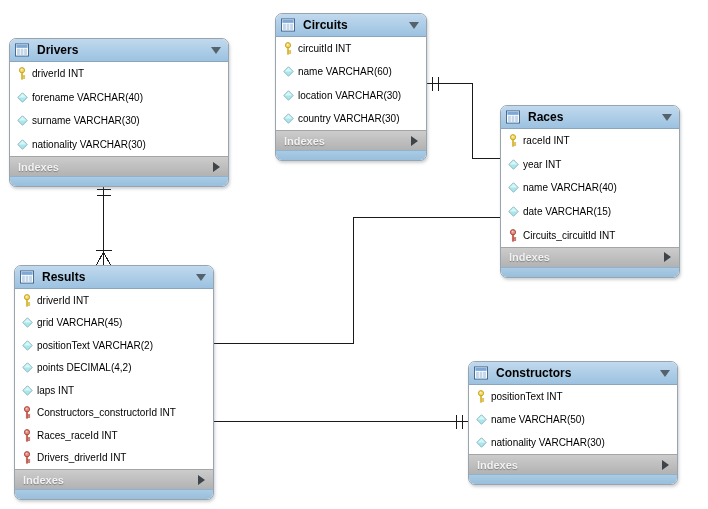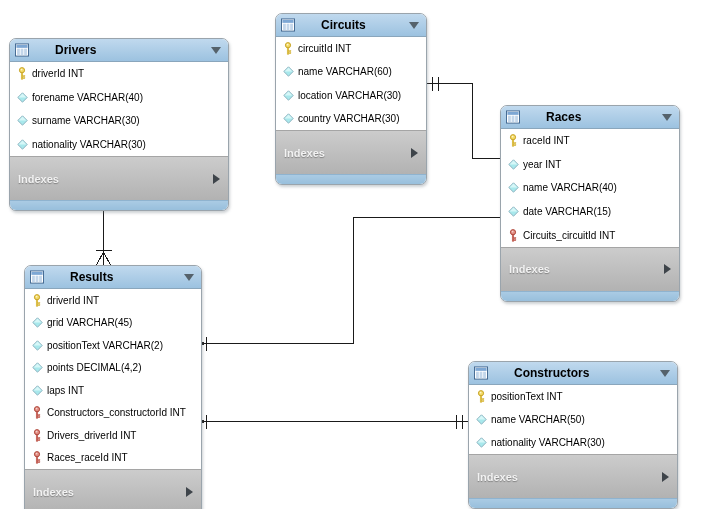--- a/index.html
+++ b/index.html
@@ -5,28 +5,28 @@
   html,body{margin:0;padding:0;background:#fff;}
   .canvas{position:relative;width:708px;height:509px;background:#ffffff;
           font-family:"Liberation Sans",sans-serif;overflow:hidden;}
   .overlay{position:absolute;left:0;top:0;pointer-events:none;}
 
   .table{position:absolute;box-sizing:border-box;border:1px solid #9aa4ac;border-radius:7px;
          background:#fff;box-shadow:1px 2px 3px rgba(110,120,130,.35);}
   .t-header{height:22px;display:flex;align-items:center;gap:5px;padding:0 7px 0 5px;
             background:linear-gradient(#c0d9ee,#9cc2e0);
             border-bottom:1px solid #8aa6bc;border-radius:6px 6px 0 0;}
-  .t-title{font-size:12px;font-weight:bold;color:#000;flex:1;line-height:1;margin-left:18px;}
+  .t-title{font-size:12px;font-weight:bold;color:#000;flex:1;line-height:1;}
   .tri-down{width:0;height:0;border-left:5px solid transparent;border-right:5px solid transparent;
             border-top:7px solid #55626b;}
   .t-body{background:#fff;}
   .t-row{height:var(--rh);display:flex;align-items:center;padding-left:5px;
          font-size:10px;color:#000;white-space:nowrap;}
   .f-icon{width:14px;flex:none;display:flex;justify-content:center;align-items:center;margin-right:3px;}
-  .t-indexes{height:19px;display:flex;align-items:center;justify-content:space-between;padding:12px 8px;
+  .t-indexes{height:19px;display:flex;align-items:center;justify-content:space-between;padding:0 8px;
              background:linear-gradient(#cccccc,#b2b2b2);color:#f2f2f2;font-weight:bold;font-size:11px;
              text-shadow:0 1px 1px rgba(90,90,90,.6);border-top:1px solid #a5a5a5;}
   .tri-right{width:0;height:0;border-top:5px solid transparent;border-bottom:5px solid transparent;
              border-left:7px solid #3e444a;}
   .t-footer{height:9px;background:linear-gradient(#aacbe4,#98bfdc);border-top:1px solid #8fb3cf;
             border-radius:0 0 6px 6px;}
 </style>
 </head>
 <body>
 
@@ -256,21 +256,21 @@
         <span>Circuits_circuitId INT</span>
       </div>
     </div>
     <div class="t-indexes">
       <span>Indexes</span>
       <span class="tri-right"></span>
     </div>
     <div class="t-footer"></div>
   </div>
 
-  <div class="table" style="left:24px;top:265px;width:178px;--rh:22.5px">
+  <div class="table" style="left:14px;top:265px;width:200px;--rh:22.5px">
     <div class="t-header">
       <span class="f-icon">
         <svg width="15" height="14" viewBox="0 0 15 14">
             <rect x="0.5" y="0.5" width="14" height="13" fill="#fff" stroke="#3e648e"></rect>
             <rect x="1.5" y="1.5" width="12" height="3.2" fill="#7da7d4"></rect>
             <rect x="2.2" y="5.6" width="3" height="7" fill="#c3d6ea"></rect>
             <rect x="6" y="5.6" width="3" height="7" fill="#c3d6ea"></rect>
             <rect x="9.8" y="5.6" width="3" height="7" fill="#c3d6ea"></rect>
           </svg>
       </span>
@@ -341,33 +341,33 @@
       <div class="t-row">
         <span class="f-icon">
             <svg width="10" height="13" viewBox="0 0 10 13">
               <circle cx="5" cy="3.2" r="2.6" fill="#e08a80" stroke="#b04a3e"></circle>
               <circle cx="4.6" cy="2.6" r="0.9" fill="#f6d2cc"></circle>
               <rect x="4.2" y="5.4" width="1.6" height="6.8" fill="#d4645a" stroke="#b04a3e" stroke-width="0.5"></rect>
               <rect x="5.8" y="8.6" width="2.1" height="1.1" fill="#d4645a" stroke="#b04a3e" stroke-width="0.4"></rect>
               <rect x="5.8" y="10.6" width="2.1" height="1.1" fill="#d4645a" stroke="#b04a3e" stroke-width="0.4"></rect>
             </svg>
           </span>
-        <span>Drivers_driverId INT</span>
+        <span>Races_raceId INT</span>
       </div>
       <div class="t-row">
         <span class="f-icon">
             <svg width="10" height="13" viewBox="0 0 10 13">
               <circle cx="5" cy="3.2" r="2.6" fill="#e08a80" stroke="#b04a3e"></circle>
               <circle cx="4.6" cy="2.6" r="0.9" fill="#f6d2cc"></circle>
               <rect x="4.2" y="5.4" width="1.6" height="6.8" fill="#d4645a" stroke="#b04a3e" stroke-width="0.5"></rect>
               <rect x="5.8" y="8.6" width="2.1" height="1.1" fill="#d4645a" stroke="#b04a3e" stroke-width="0.4"></rect>
               <rect x="5.8" y="10.6" width="2.1" height="1.1" fill="#d4645a" stroke="#b04a3e" stroke-width="0.4"></rect>
             </svg>
           </span>
-        <span>Races_raceId INT</span>
+        <span>Drivers_driverId INT</span>
       </div>
     </div>
     <div class="t-indexes">
       <span>Indexes</span>
       <span class="tri-right"></span>
     </div>
     <div class="t-footer"></div>
   </div>
 
   <div class="table" style="left:468px;top:361px;width:210px;--rh:23px">

